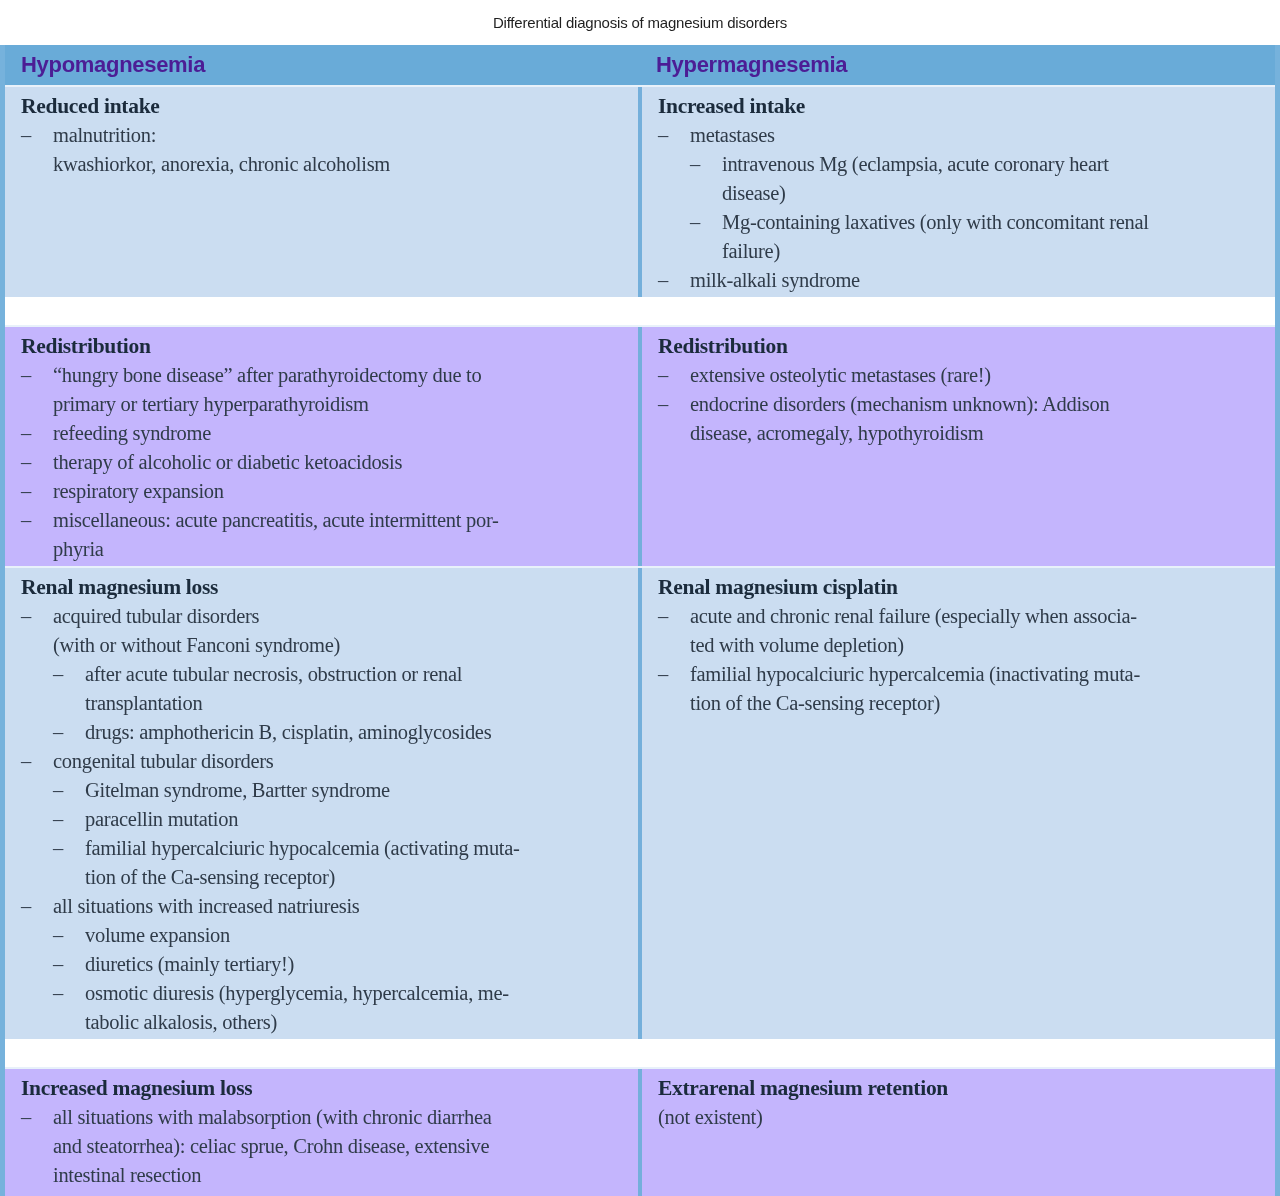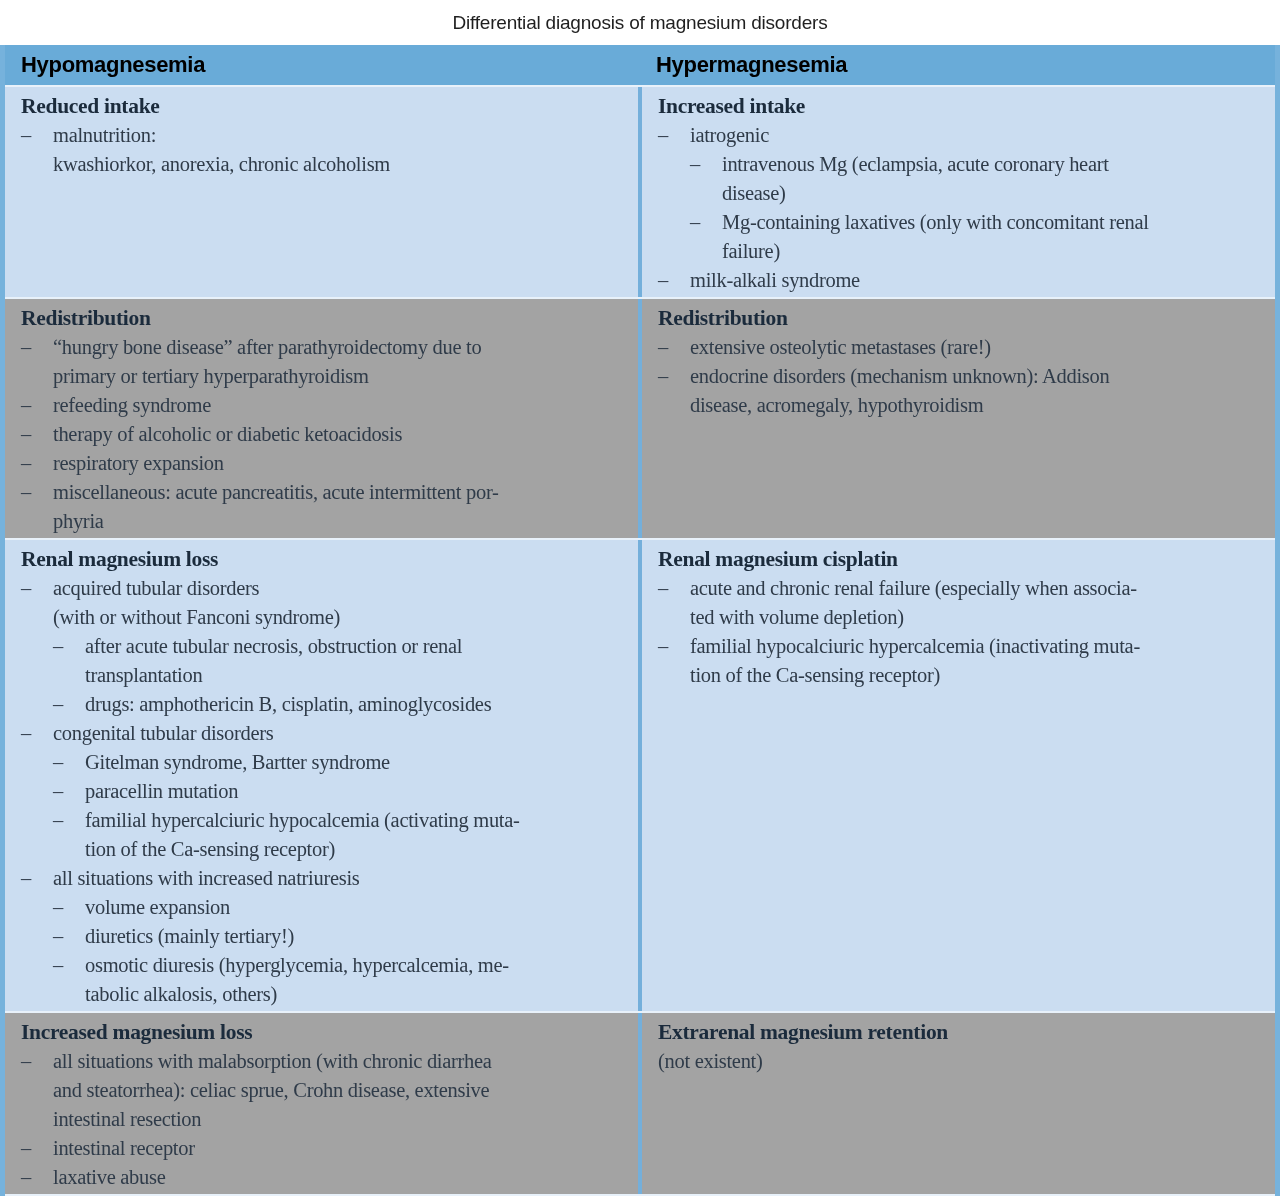--- a/index.html
+++ b/index.html
@@ -9,49 +9,49 @@
     width: 1280px;
     height: 1196px;
     overflow: hidden;
     font-family: "Liberation Sans", sans-serif;
   }
   .title-bar {
     height: 45px;
     display: flex;
     align-items: center;
     justify-content: center;
-    font-size: 19px;
+    font-size: 15px;
     color: #1f1f1f;
     letter-spacing: -0.2px;
   }
   .mag-table {
     border-left: 5px solid #76B2DC;
     border-right: 5px solid #76B2DC;
   }
   .header-row {
     display: flex;
     height: 40px;
     background: #69ABD8;
   }
   .header-cell {
     flex: 1 1 0;
     display: flex;
     align-items: center;
     padding: 0 16px;
     font-weight: bold;
     font-size: 22px;
-    color: #000000;
+    color: #4c1d95;
     letter-spacing: -0.3px;
   }
   .band {
     display: flex;
     border-top: 2px solid #E8F1FA;
   }
   .band.light  { background: #CBDDF1; }
-  .band.medium { background: #a3a3a3; }
+  .band.medium { background: #c4b5fd; margin-top: 28px; }
   #rows .band:nth-child(1) { min-height: 206px; }
   #rows .band:nth-child(2) { min-height: 238px; }
   #rows .band:nth-child(3) { min-height: 466px; }
   #rows .band:nth-child(4) { min-height: 171px; }
   .cell {
     flex: 1 1 0;
     padding: 5px 20px 2px 16px;
     font-family: Liberation Serif, serif;
   }
   .cell.left {
@@ -99,21 +99,21 @@
           <div class="heading">Reduced intake</div>
           <div class="item lvl1">
             <span class="dash">–</span>
             <span class="item-text">malnutrition:<br>kwashiorkor, anorexia, chronic alcoholism</span>
           </div>
         </div>
         <div class="cell right">
           <div class="heading">Increased intake</div>
           <div class="item lvl1">
             <span class="dash">–</span>
-            <span class="item-text">iatrogenic</span>
+            <span class="item-text">metastases</span>
           </div>
           <div class="item lvl2">
             <span class="dash">–</span>
             <span class="item-text">intravenous Mg (eclampsia, acute coronary heart<br>disease)</span>
           </div>
           <div class="item lvl2">
             <span class="dash">–</span>
             <span class="item-text">Mg-containing laxatives (only with concomitant renal<br>failure)</span>
           </div>
           <div class="item lvl1">

